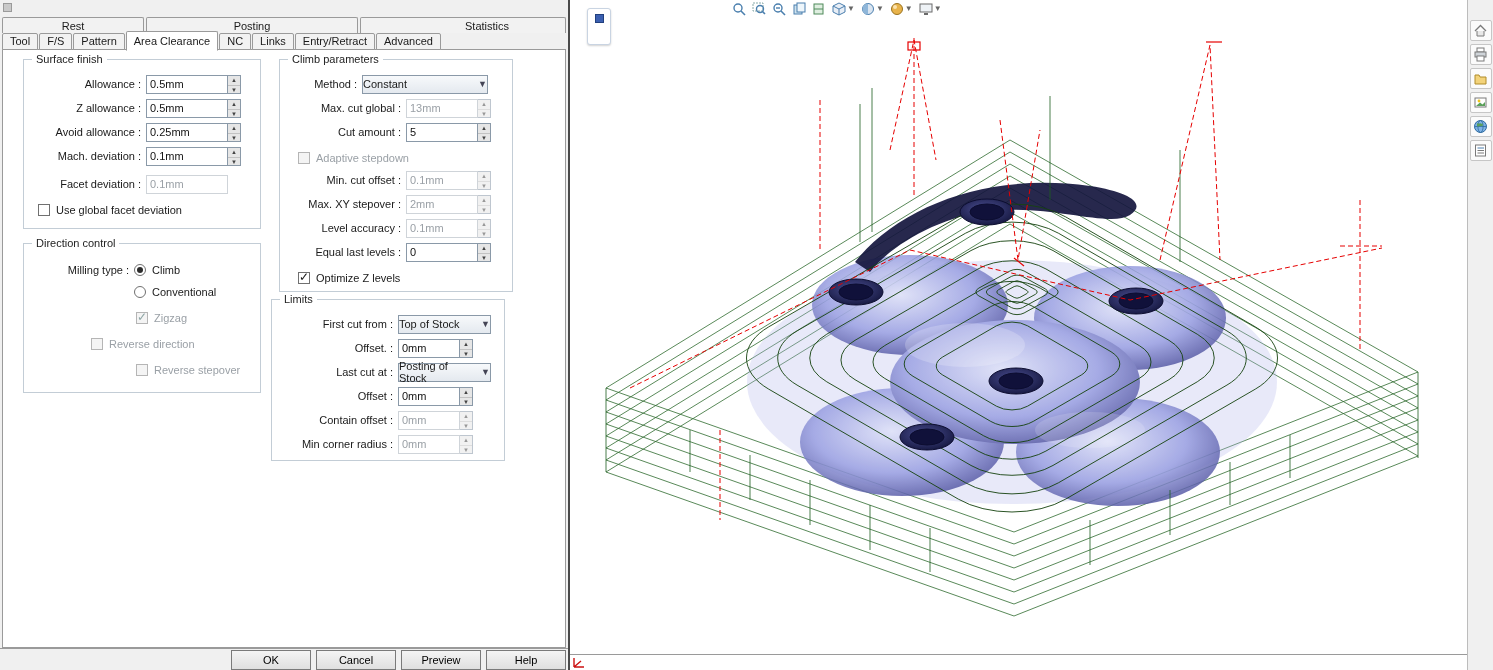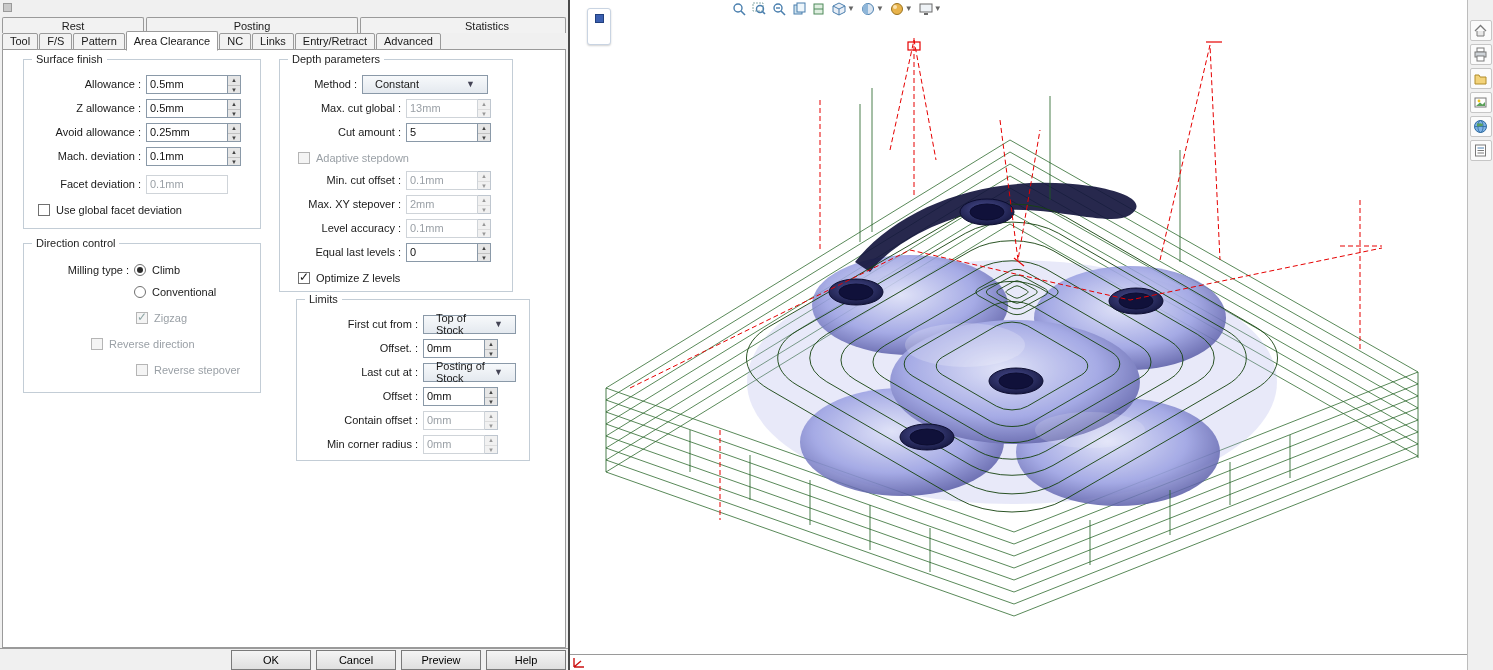--- a/index.html
+++ b/index.html
@@ -36,39 +36,39 @@
     position: absolute; left: 2px; right: 2px; top: 49px; bottom: 22px;
     background: #fff; border: 1px solid #9a9a9a;
   }
 
   .group { position: absolute; border: 1px solid #c3cdd6; }
   .group-title { position: absolute; top: -7px; left: 8px; background: #fff; padding: 0 4px; color: #222; }
 
   #grp-surface   { left: 20px;  top: 9px;   width: 238px; height: 170px; }
   #grp-direction { left: 20px;  top: 193px; width: 238px; height: 150px; }
   #grp-depth     { left: 276px; top: 9px;   width: 234px; height: 233px; }
-  #grp-limits    { left: 293px; top: 249px; width: 234px; height: 162px; }
+  #grp-limits    { left: 268px; top: 249px; width: 234px; height: 162px; }
 
   .row { display: flex; align-items: center; margin: 4px 4px 0 4px; height: 20px; }
   .lbl { text-align: right; padding-right: 5px; white-space: nowrap; }
   .w110 { width: 118px; } .w120 { width: 122px; }
   .inp {
     height: 19px; border: 1px solid #8a99a8; font: 11px "Liberation Sans", sans-serif;
     padding: 0 3px; width: 82px; color: #111; background: #fff;
   }
   .inp.narrow { width: 62px; }
   .inp.dis { color: #9aa0a6; border-color: #cfd4d9; }
   .spin { width: 13px; height: 19px; border: 1px solid #8a99a8; border-left: none; background: #e6e6e6; display: flex; flex-direction: column; cursor: default; }
   .spin i { display: block; font-style: normal; font-size: 6px; line-height: 9px; text-align: center; color: #444; flex: 1; }
   .spin i:first-child { border-bottom: 1px solid #c2c2c2; }
   .spin.dis { opacity: .55; }
 
   .sel {
     height: 19px; border: 1px solid #8a99a8; background: linear-gradient(#f7f9fb,#e4e9ef);
-    display: flex; align-items: center; justify-content: space-between; padding: 0 12px; cursor: default;
+    display: flex; align-items: center; justify-content: space-between; padding: 0 0; cursor: default;
   }
   .sel .caret { color: #445; font-size: 9px; margin-left: 6px; }
   .sel.w126 { width: 126px; } .sel.w93 { width: 93px; }
 
   .cbrow { display: flex; align-items: center; margin: 8px 4px 0 4px; height: 16px; }
   .cb { width: 12px; height: 12px; border: 1px solid #707070; background: #fff; display: inline-block; position: relative; margin-right: 6px; flex: none; }
   .cb.checked::after { content: "✓"; position: absolute; left: 0px; top: -3px; font-size: 12px; color: #1a1a1a; }
   .cb.dis { border-color: #b5b5b5; background: #f4f4f4; }
   .cb.dis.checked::after { color: #8fa6a6; }
   .radio { width: 12px; height: 12px; border: 1px solid #707070; border-radius: 50%; background: #fff; display: inline-block; position: relative; margin-right: 6px; flex: none; }
@@ -198,21 +198,21 @@
           <span class="cb dis"></span>
           <span class="dis-txt">Reverse direction</span>
         </div>
         <div class="cbrow" style="margin-left:112px;margin-top:10px">
           <span class="cb dis"></span>
           <span class="dis-txt">Reverse stepover</span>
         </div>
       </div>
 
       <div class="group" id="grp-depth">
-        <span class="group-title">Depth parameters</span>
+        <span class="group-title">Climb parameters</span>
         <div class="row" style="margin-top:14px">
           <span class="lbl" style="width:78px">Method :</span>
           <div class="sel w126">
             <span>Constant</span>
             <span class="caret">▼</span>
           </div>
         </div>
         <div class="row">
           <span class="lbl w120">Max. cut global :</span>
           <input class="inp dis" style="width: 72px;" disabled="" value="13mm">

